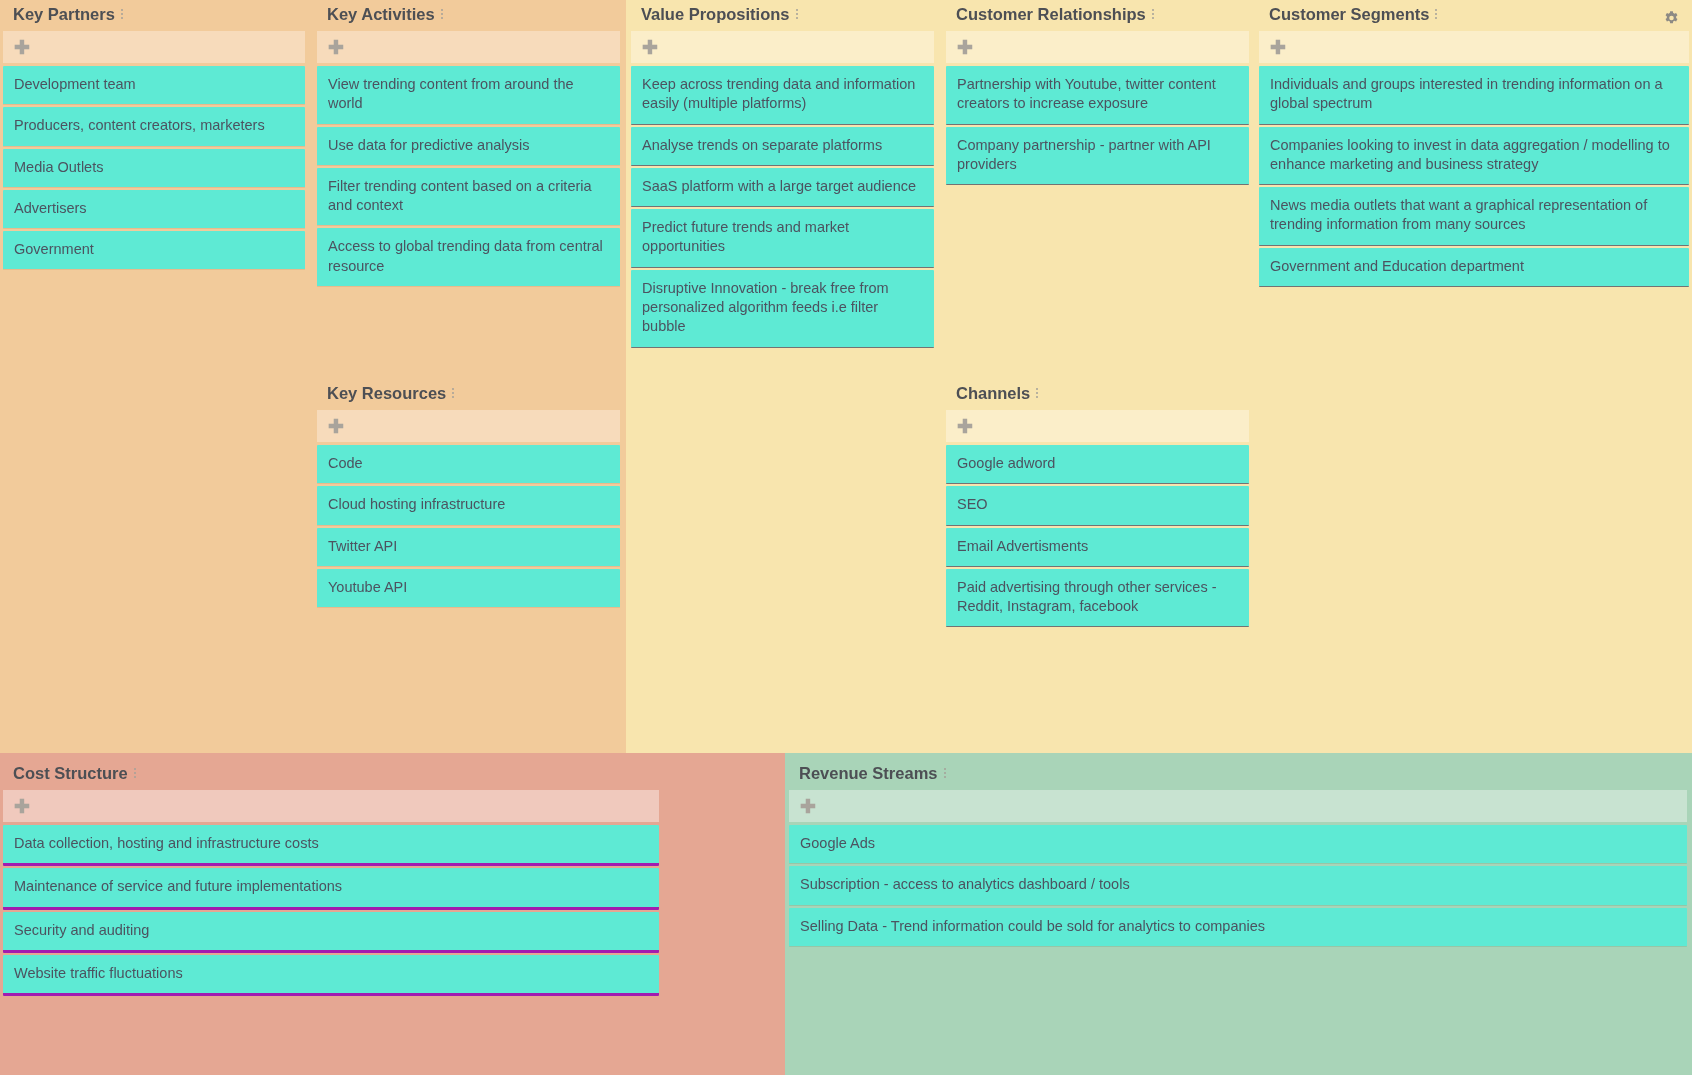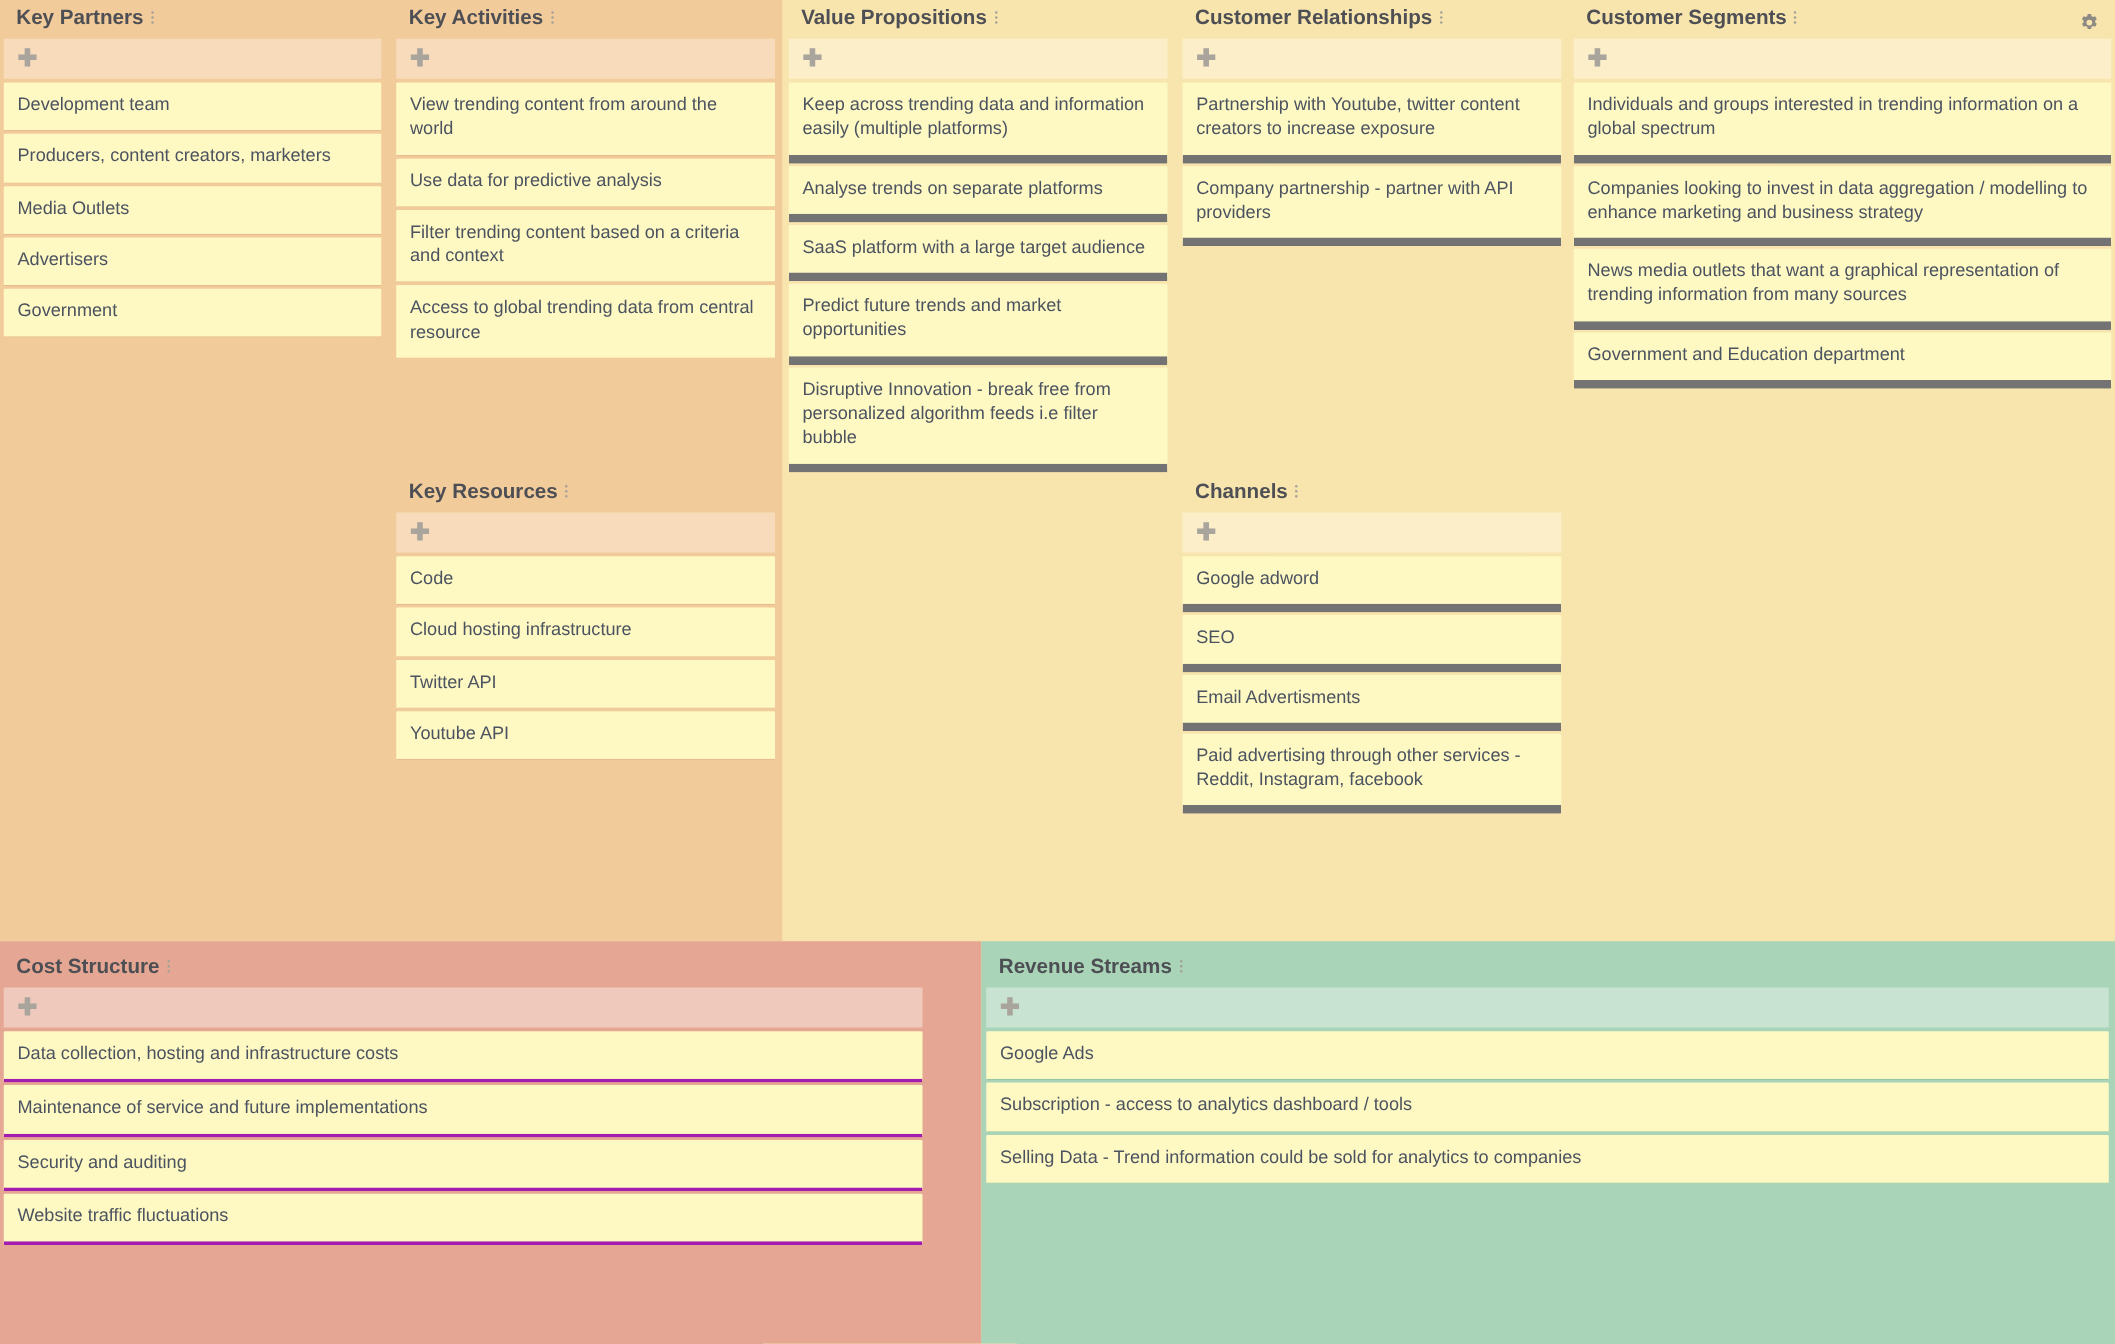--- a/index.html
+++ b/index.html
@@ -65,42 +65,42 @@
     font-weight: bold;
     line-height: 1;
     user-select: none;
   }
   .add-orange { background: #f7dbbb; }
   .add-yellow { background: #fbeec9; }
   .add-salmon { background: #f0c9bd; }
   .add-green  { background: #c8e3d1; }
 
   .card {
-    background: #fef9c3;
+    background: #5eead4;
     color: #4c5360;
     font-size: 14.5px;
     line-height: 1.33;
     padding: 9px 11px 10px 11px;
     margin-bottom: 2px;
     border-radius: 1px;
   }
   .card-orange { border-bottom: 1px solid #e8bb8c; }
-  .card-yellow { border-bottom: 7px solid #737373; }
+  .card-yellow { border-bottom: 1px solid #737373; }
   .card-salmon { border-bottom: 3px solid #a21caf; }
   .card-green  { border-bottom: 1px solid #96c6a7; }
 
   
   .b-key-partners   { left: 3px;    top: 5px;   width: 302px; }
   .b-key-activities { left: 317px;  top: 5px;   width: 303px; }
   .b-value-props    { left: 631px;  top: 5px;   width: 303px; }
   .b-cust-rel       { left: 946px;  top: 5px;   width: 303px; }
   .b-cust-seg       { left: 1259px; top: 5px;   width: 430px; }
   .b-key-resources  { left: 317px;  top: 384px; width: 303px; }
   .b-channels       { left: 946px;  top: 384px; width: 303px; }
-  .b-cost           { left: 3px;    top: 764px; width: 735px; }
+  .b-cost           { left: 3px;    top: 764px; width: 656px; }
   .b-revenue        { left: 789px;  top: 764px; width: 898px; }
 
   
   .gear-btn {
     position: absolute;
     right: 8px; top: 5px;
     width: 26px; height: 26px;
     display: flex; align-items: center; justify-content: center;
     cursor: pointer;
   }

